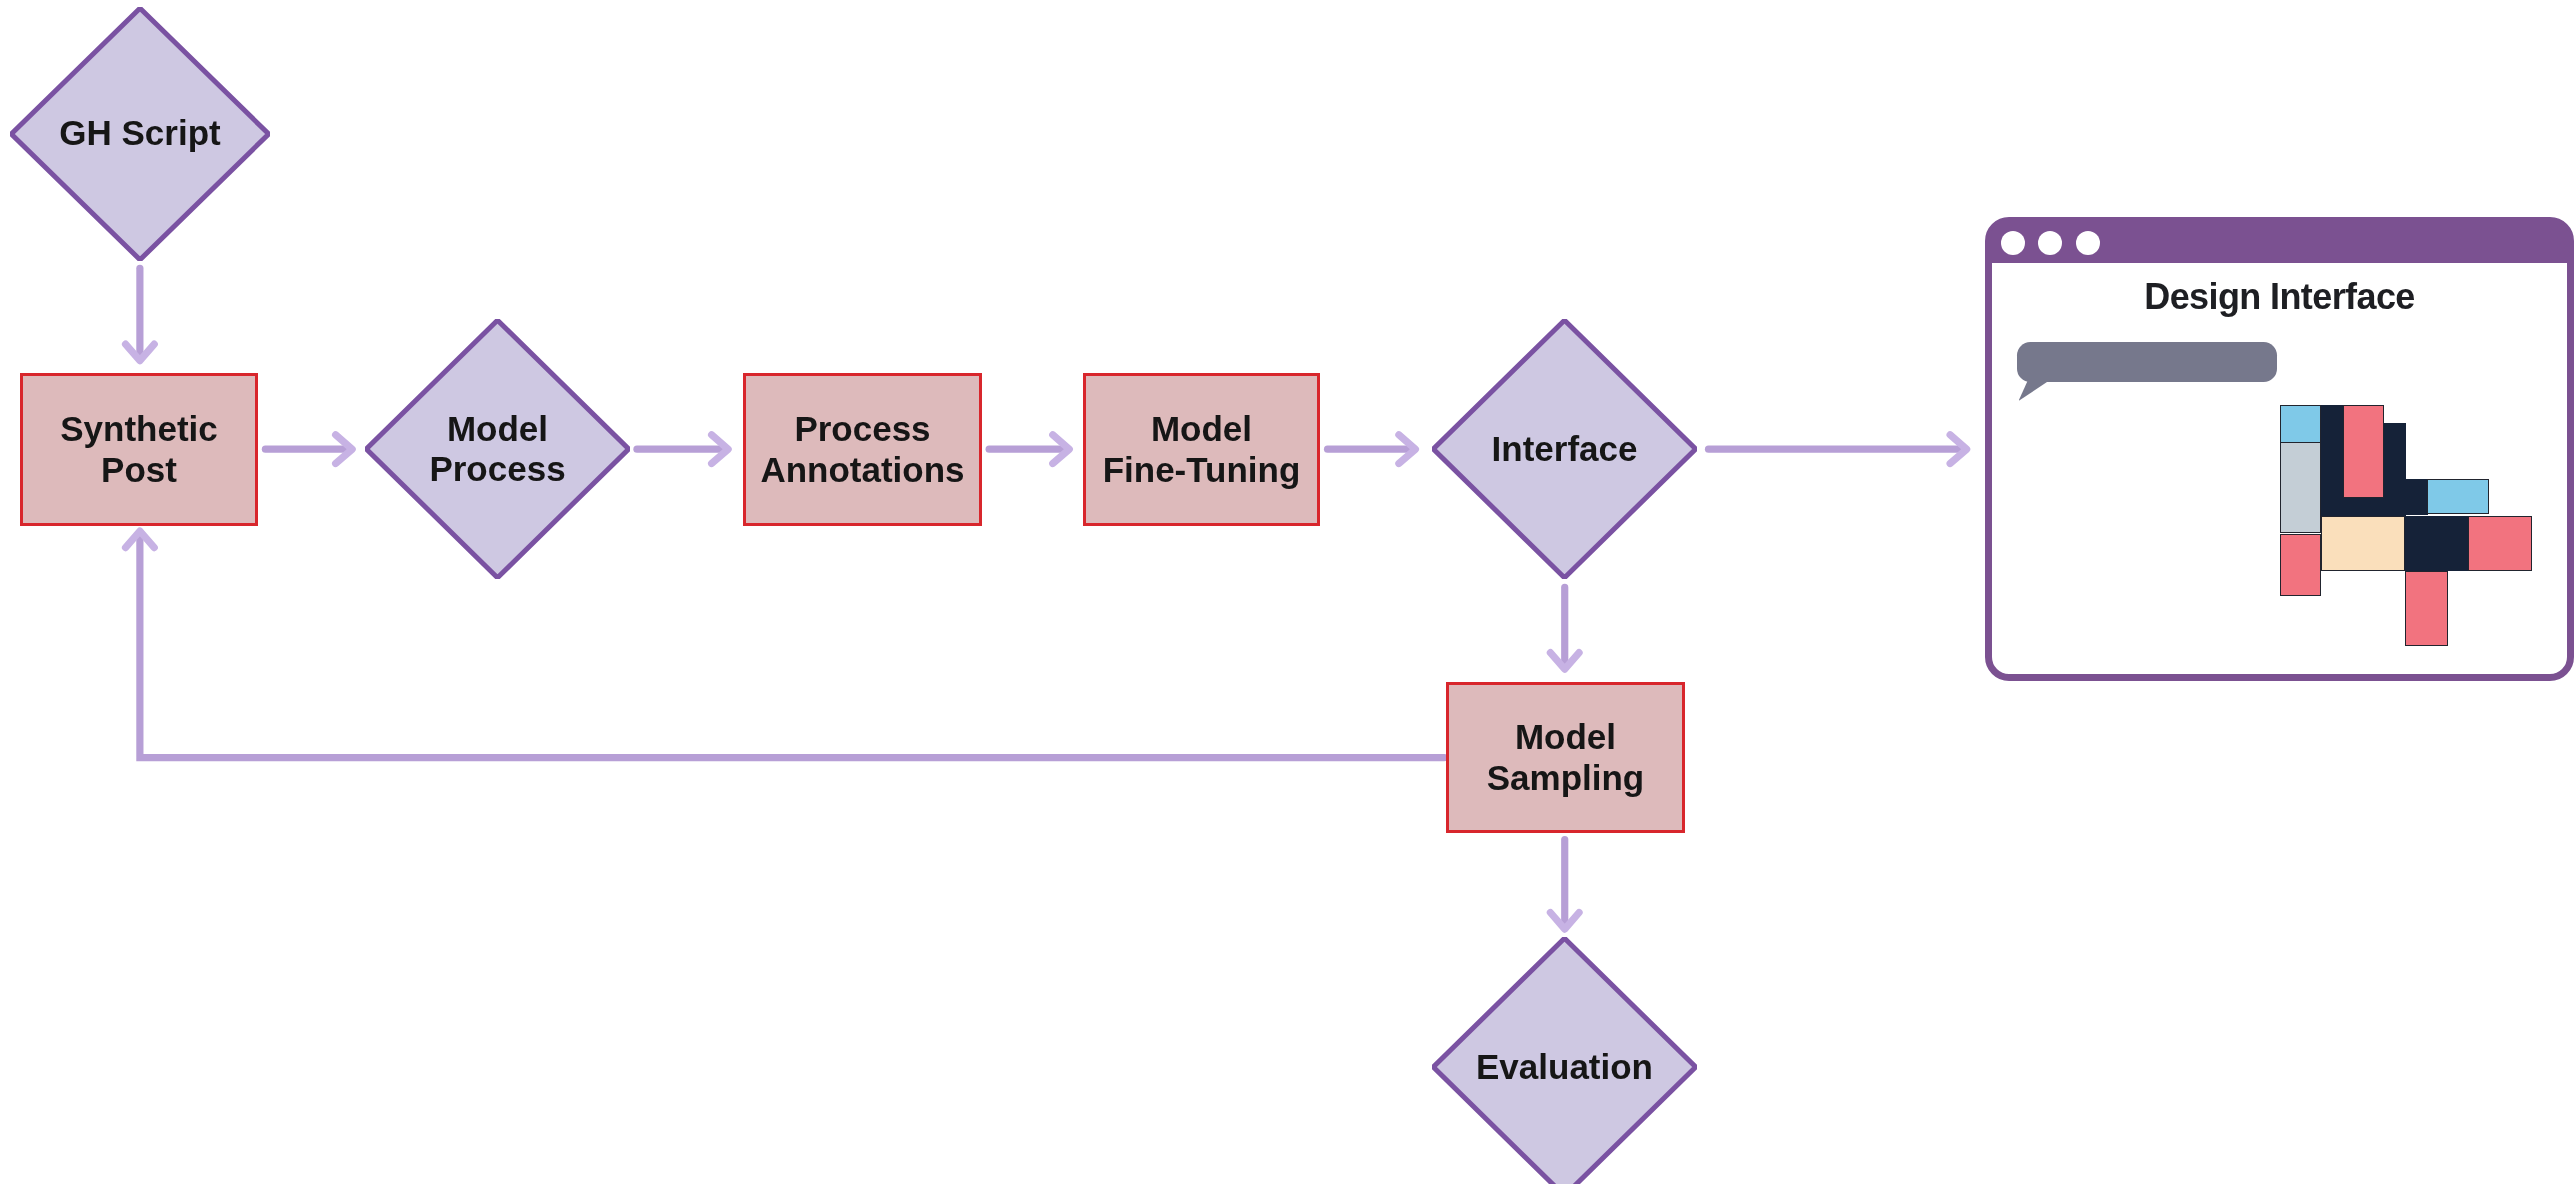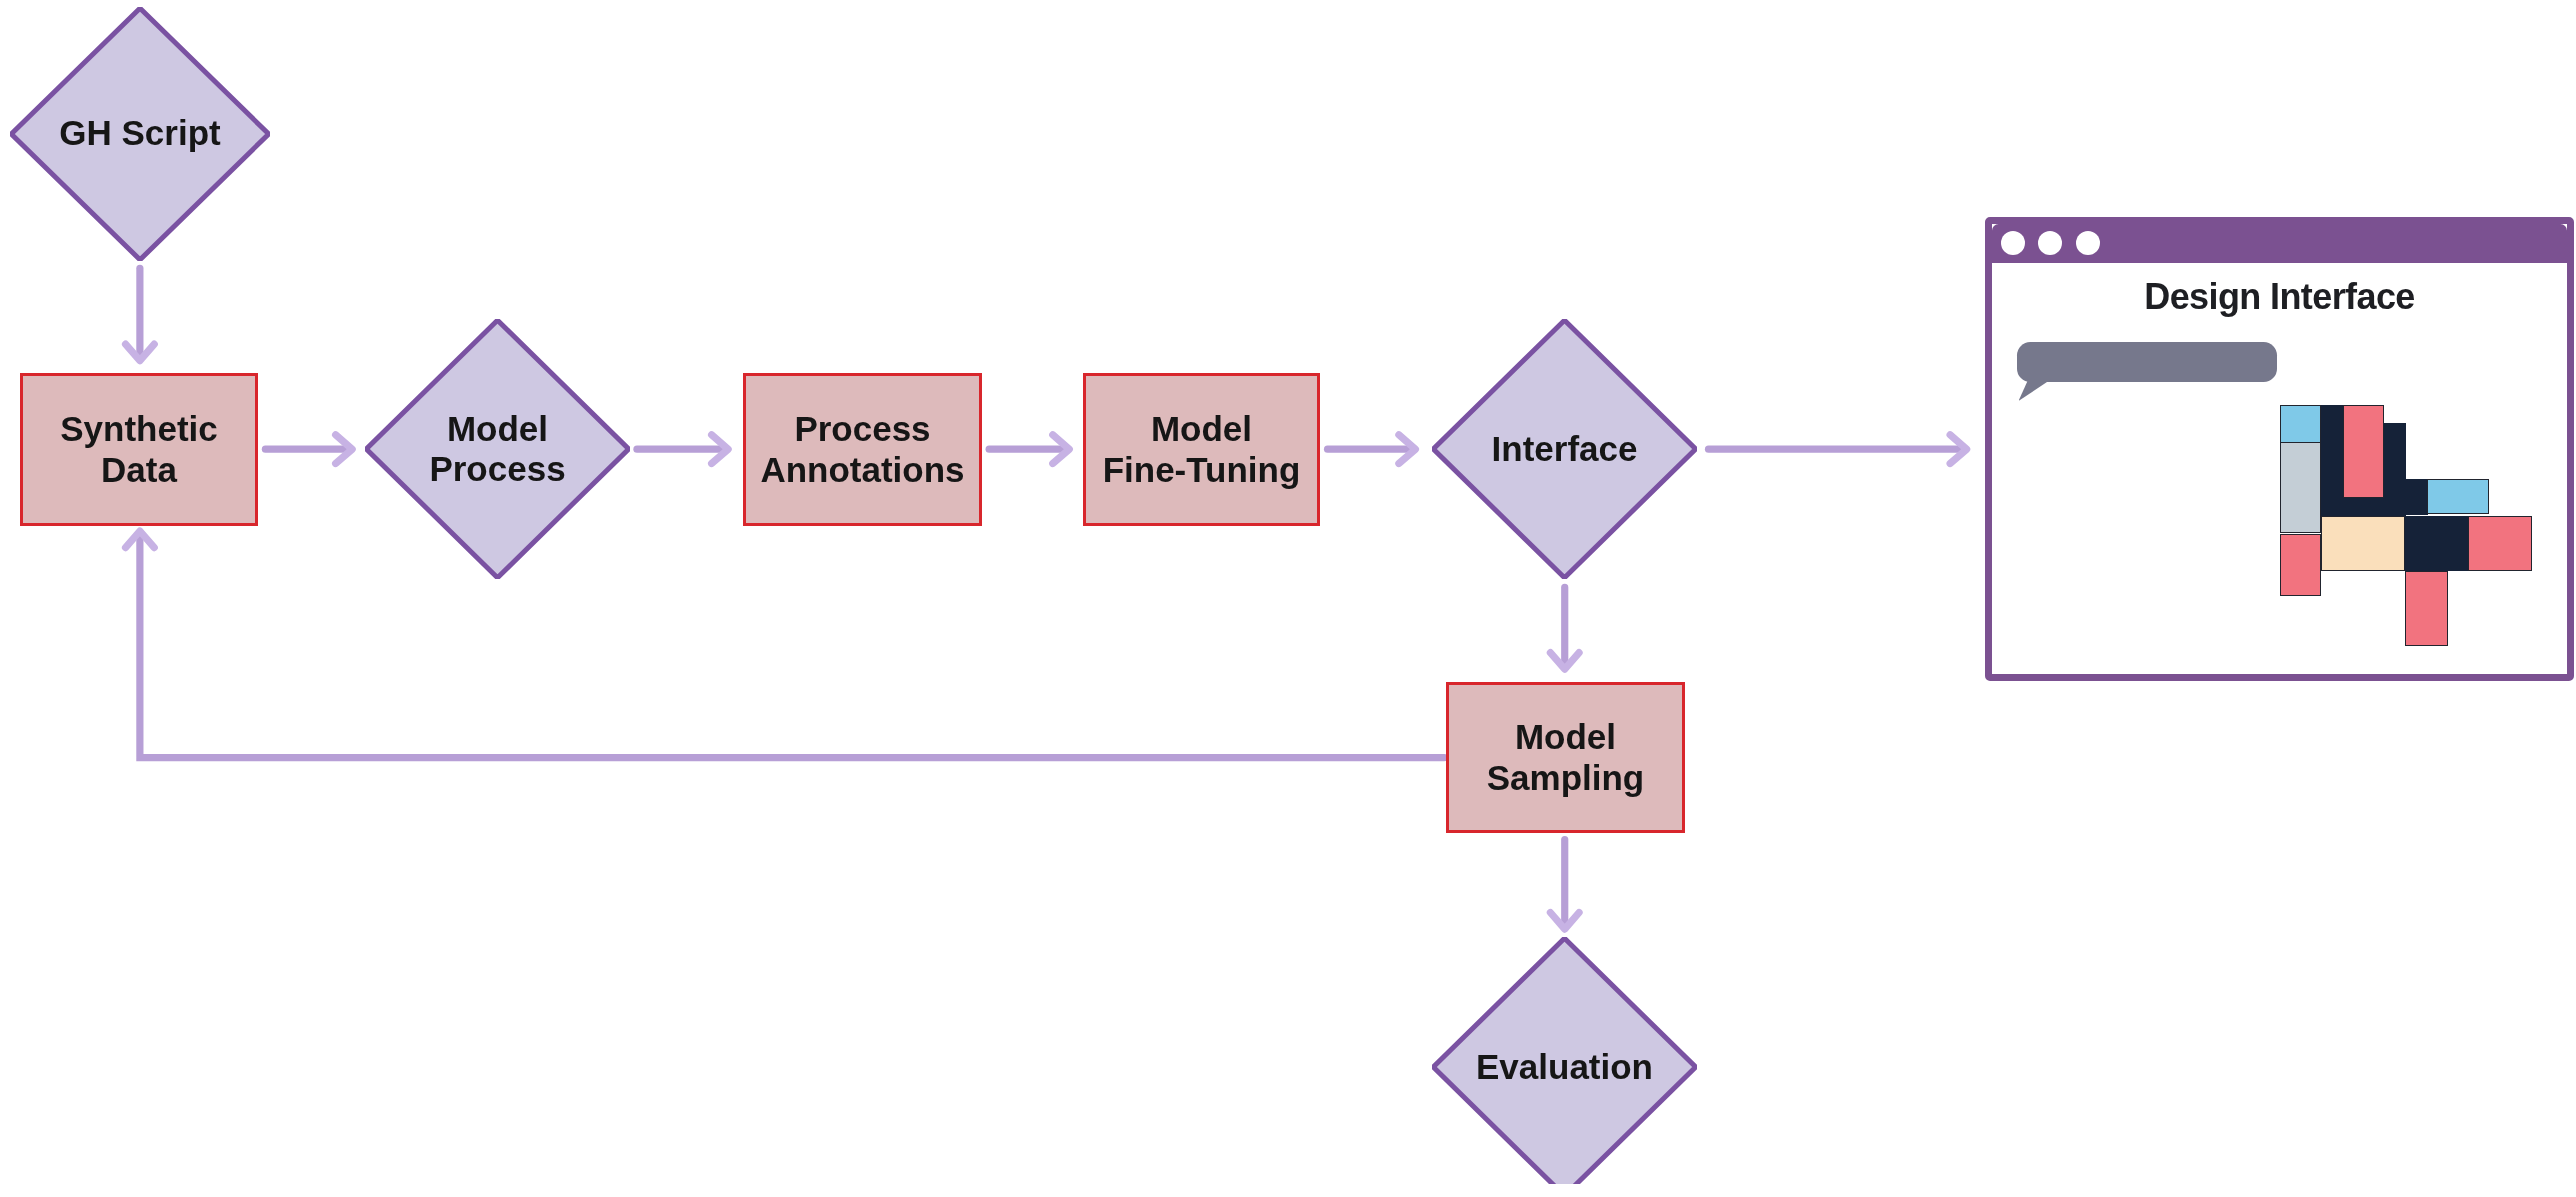--- a/index.html
+++ b/index.html
@@ -32,21 +32,21 @@
   
   .pbox{
     position:absolute;
     background:var(--c-boxFill);
     border:3.3px solid var(--c-boxBorder);
     display:flex;align-items:center;justify-content:center;
   }
   
   .window{
     position:absolute;left:1985px;top:217px;width:589px;height:464px;
-    background:#fff;border:7.2px solid var(--c-windowPurple);border-radius:5px;
+    background:#fff;border:7.2px solid var(--c-windowPurple);border-radius:24px;
   }
   .titlebar{
     position:absolute;left:0;top:0;right:0;height:39px;
     background:var(--c-windowPurple);border-radius:6.6px 6.6px 0 0;
   }
   .dot{position:absolute;top:6.6px;width:24px;height:24px;border-radius:50%;background:#fff;}
   .dot.d1{left:8.8px;} .dot.d2{left:46px;} .dot.d3{left:84px;}
   .win-title{
     position:absolute;left:0;right:0;top:52px;
     text-align:center;font-size:36px;font-weight:bold;color:#1e1f23;
@@ -120,21 +120,21 @@
 
   <div class="diamond" style="left:10px;top:6.6px;width:260px;height:254px;">
     <svg viewBox="0 0 100 100" preserveAspectRatio="none">
       <polygon points="50,0.5 99.5,50 50,99.5 0.5,50"></polygon>
     </svg>
     <div class="node-label">GH Script</div>
   </div>
 
   <div class="pbox" style="left:20px;top:373px;width:238px;height:153px;">
     <div class="node-label">Synthetic
-Data</div>
+Post</div>
   </div>
 
   <div class="diamond" style="left:365px;top:319px;width:265px;height:260px;">
     <svg viewBox="0 0 100 100" preserveAspectRatio="none">
       <polygon points="50,0.5 99.5,50 50,99.5 0.5,50"></polygon>
     </svg>
     <div class="node-label">Model
 Process</div>
   </div>
 

